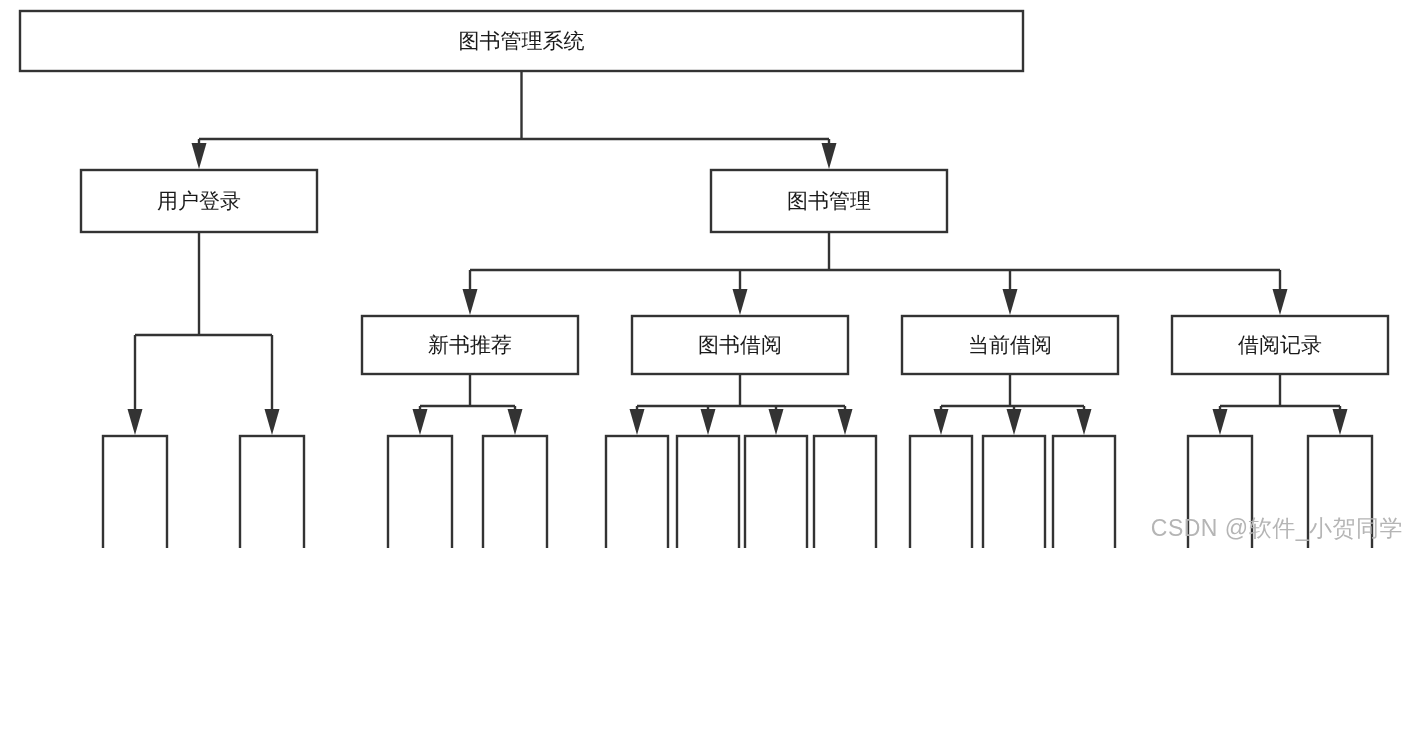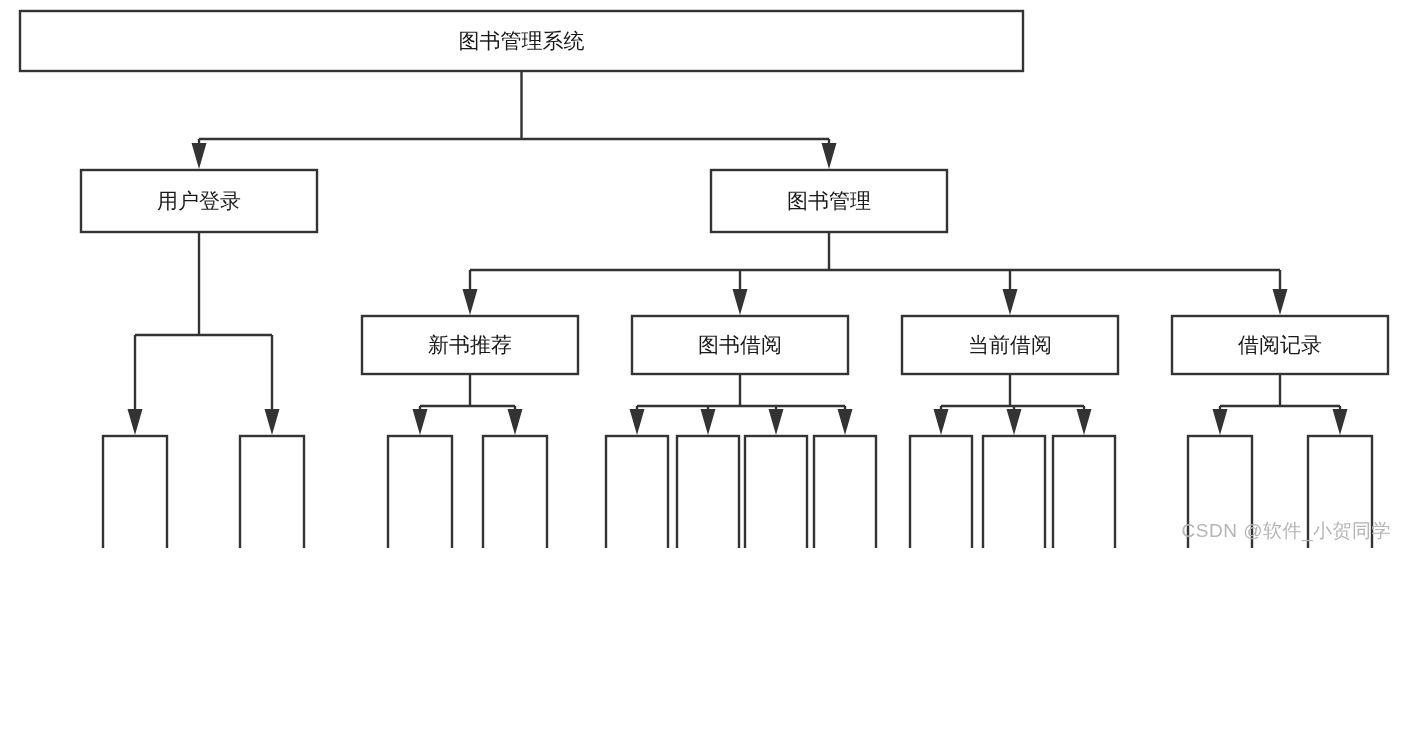--- a/index.html
+++ b/index.html
@@ -59,24 +59,24 @@
     line-height: 1.08;
     color: #1a1a1a;
     writing-mode: vertical-rl;
     text-orientation: upright;
     letter-spacing: 1px;
     white-space: nowrap;
     pointer-events: none;
   }
   .watermark {
     position: absolute;
-    right: 14px;
+    right: 2px;
     bottom: 4px;
     font-family: "Liberation Sans", "DejaVu Sans", sans-serif;
-    font-size: 19px;
+    font-size: 23px;
     color: #b5b5b5;
     letter-spacing: 0.5px;
     white-space: nowrap;
   }
 </style>
 </head>
 <body>
 
 <div id="diagram-root">
   <svg class="diagram-canvas" viewBox="0 0 1405 747">

